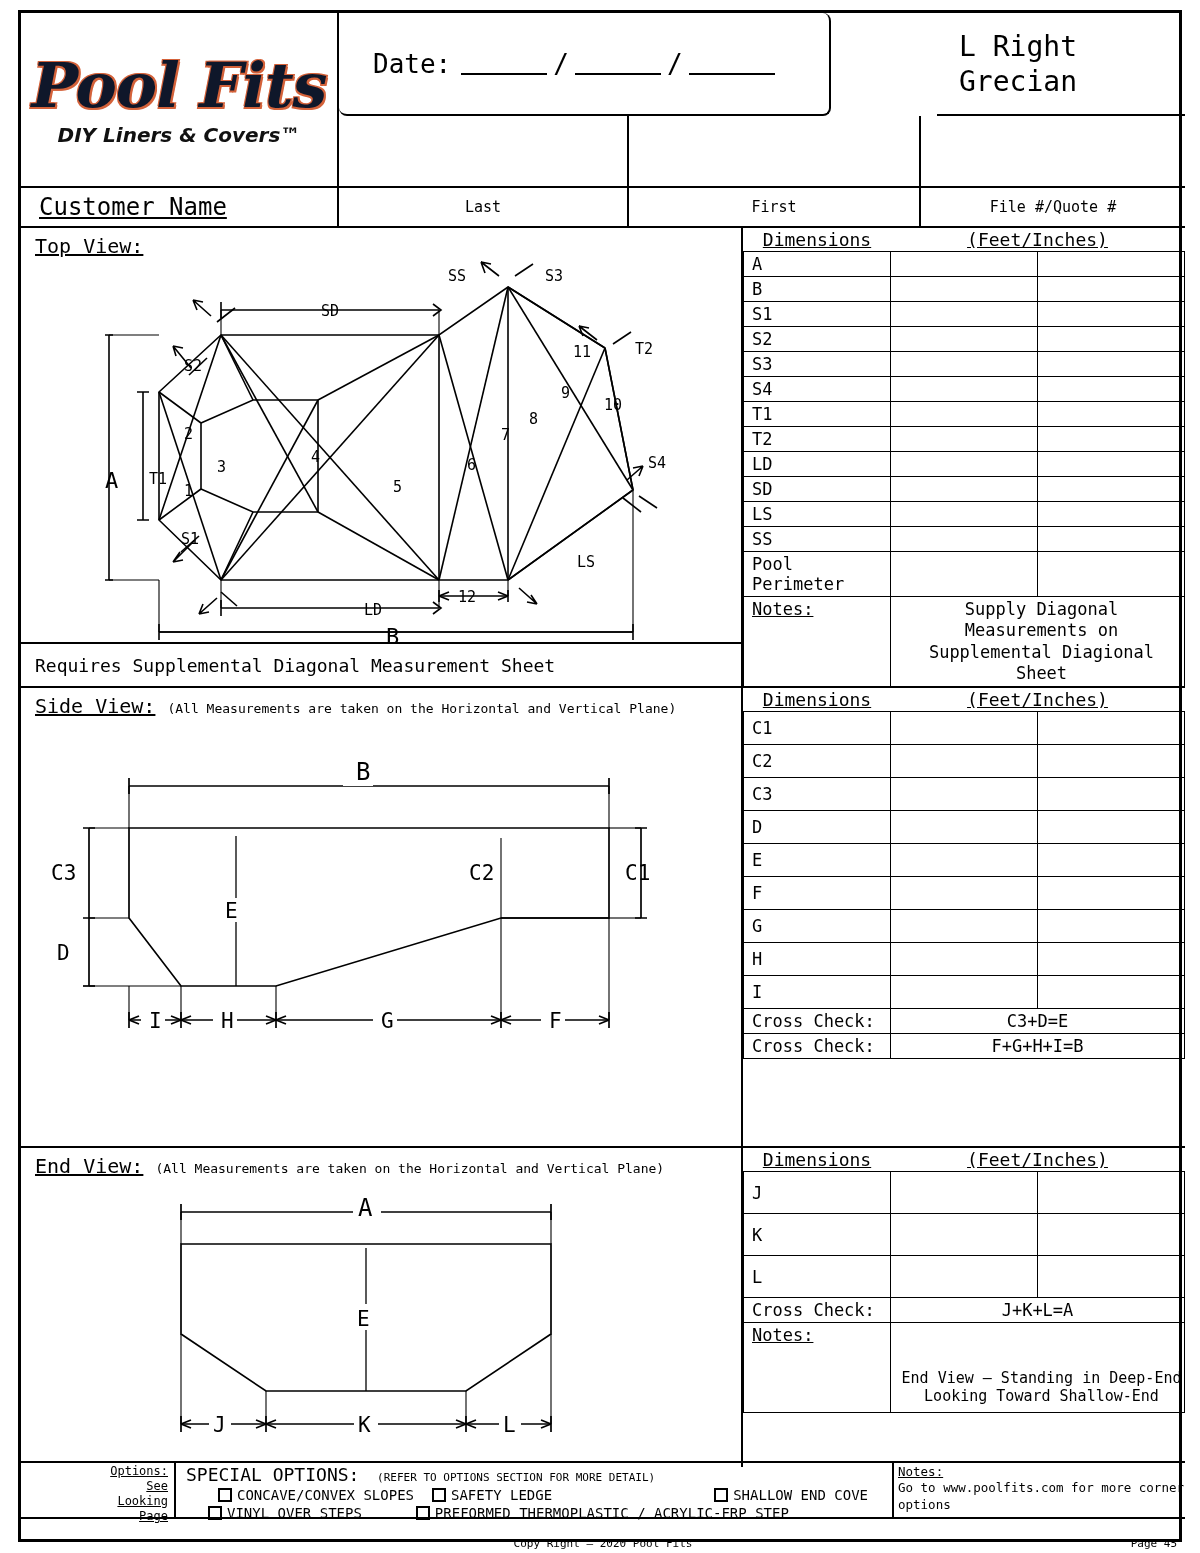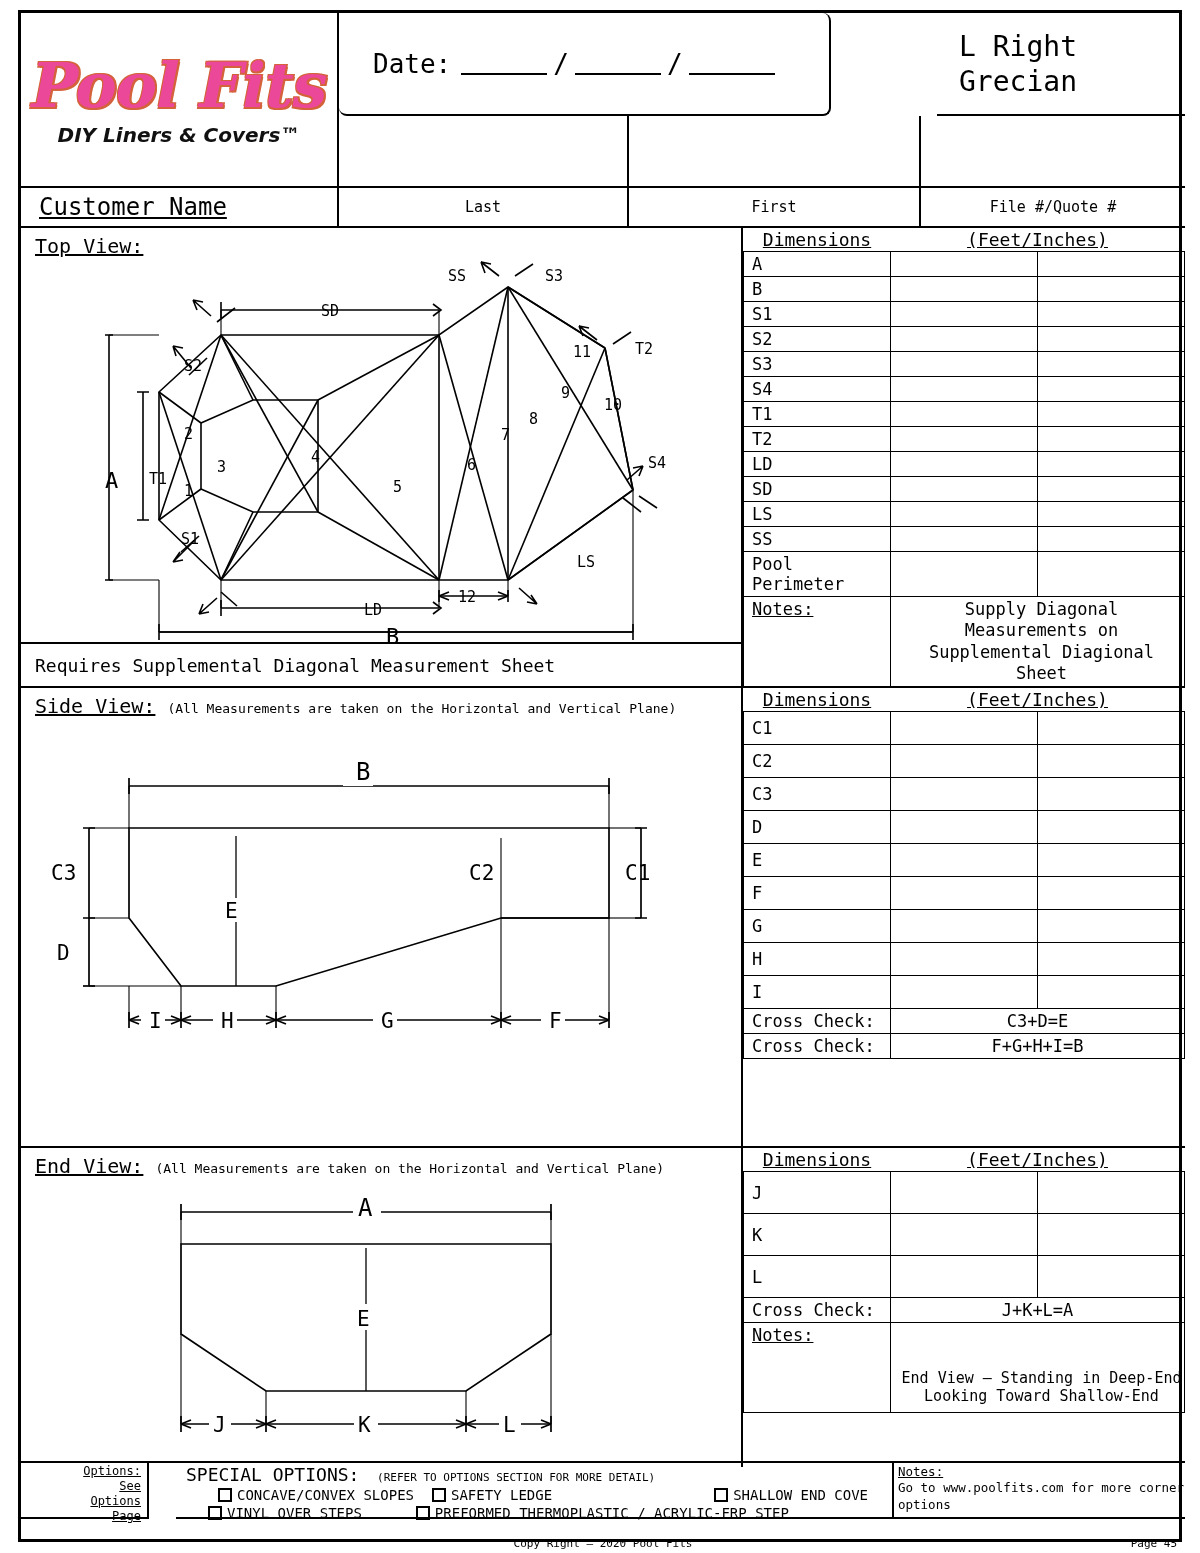--- a/index.html
+++ b/index.html
@@ -25,21 +25,21 @@
   .logo-cell {
     position:absolute; left:0; top:0; width:318px; height:175px;
     border-right:2px solid #000; border-bottom:2px solid #000;
     display:flex; align-items:center; justify-content:center;
   }
   .logo-wrap { text-align:center; line-height:1; }
   .logo-main {
     font-family:"DejaVu Serif", serif;
     font-style:italic; font-weight:bold;
     font-size:62px; letter-spacing:-1px;
-    color:#ec4899;
+    color:#0f172a;
     text-shadow: 2px 2px 0 #d4623a, -1px -1px 0 #d4623a, 2px -1px 0 #d4623a, -1px 2px 0 #d4623a;
   }
   .logo-sub {
     font-family:"DejaVu Sans", sans-serif;
     font-style:italic; font-weight:bold;
     font-size:20px; color:#111; margin-top:8px;
   }
   .date-cell {
     position:absolute; left:318px; top:0; width:492px; height:103px;
     border-right:2px solid #000; border-bottom:2px solid #000;
@@ -92,21 +92,21 @@
   .dtable td { border:1.5px solid #000; font-size:17px; padding:2px 0 2px 8px; }
   .dtable tr.hdr td { border:none; border-bottom:1.5px solid #000; text-align:center; padding:1px 0; font-size:18px; }
   .dtable td.k { width:52%; }
   .dtable td.v1 { width:24%; }
   .dtable td.v2 { width:24%; }
   .dtable td.vfull { text-align:center; padding-left:0;margin-left:14px; }
   .note-body { font-size:13px; text-align:center; line-height:1.25; padding:2px 4px; }
 
   
   .footer { position:absolute; left:0; bottom:0; width:1164px; height:78px; border-top:2px solid #000; }
-  .foot-opt { position:absolute; left:0; top:0; width:128px; height:56px;
+  .foot-opt { position:absolute; left:0; top:0; width:155px; height:56px;
               border-right:2px solid #000; border-bottom:2px solid #000;
               font-size:12px; line-height:1.25; padding:1px 6px 0 4px; text-align:right; }
   .foot-mid { position:absolute; left:155px; top:0; width:718px; height:56px;
               border-right:2px solid #000; border-bottom:2px solid #000; padding:1px 0 0 10px; }
   .foot-notes { position:absolute; left:873px; top:0; width:291px; height:56px;
                 border-bottom:2px solid #000; font-size:12.5px; padding:1px 0 0 4px; line-height:1.3; }
   .sp-title { font-size:18px; display:inline-block; }
   .sp-sub { font-size:11px; display:inline-block; margin-left:8px; }
   .cbrow { display:flex; align-items:center; margin-top:2px; font-size:14px; }
   .cb { display:inline-block; width:14px; height:14px; border:2px solid #000; margin-right:5px; flex:none; }
@@ -596,21 +596,21 @@
         </tr>
       </tbody>
         </table>
     </div>
   </div>
 
   <div class="footer">
     <div class="foot-opt">
       <div class="u">Options:</div>
       <div class="u">See</div>
-      <div class="u">Options</div>
+      <div class="u">Looking</div>
       <div class="u">Page</div>
     </div>
 
     <div class="foot-mid">
       <div>
         <span class="sp-title">SPECIAL OPTIONS:</span>
         <span class="sp-sub">(REFER TO OPTIONS SECTION FOR MORE DETAIL)</span>
       </div>
       <div class="cbrow" style="margin-left:32px;align-items:center;">
         <span class="cb"></span>

